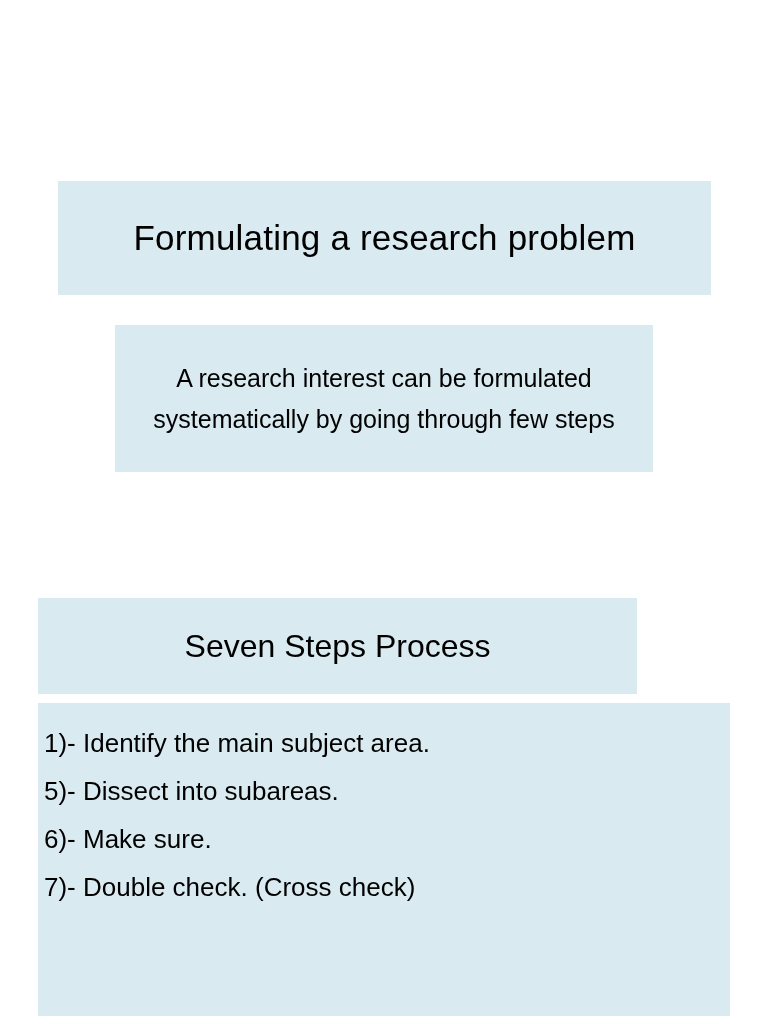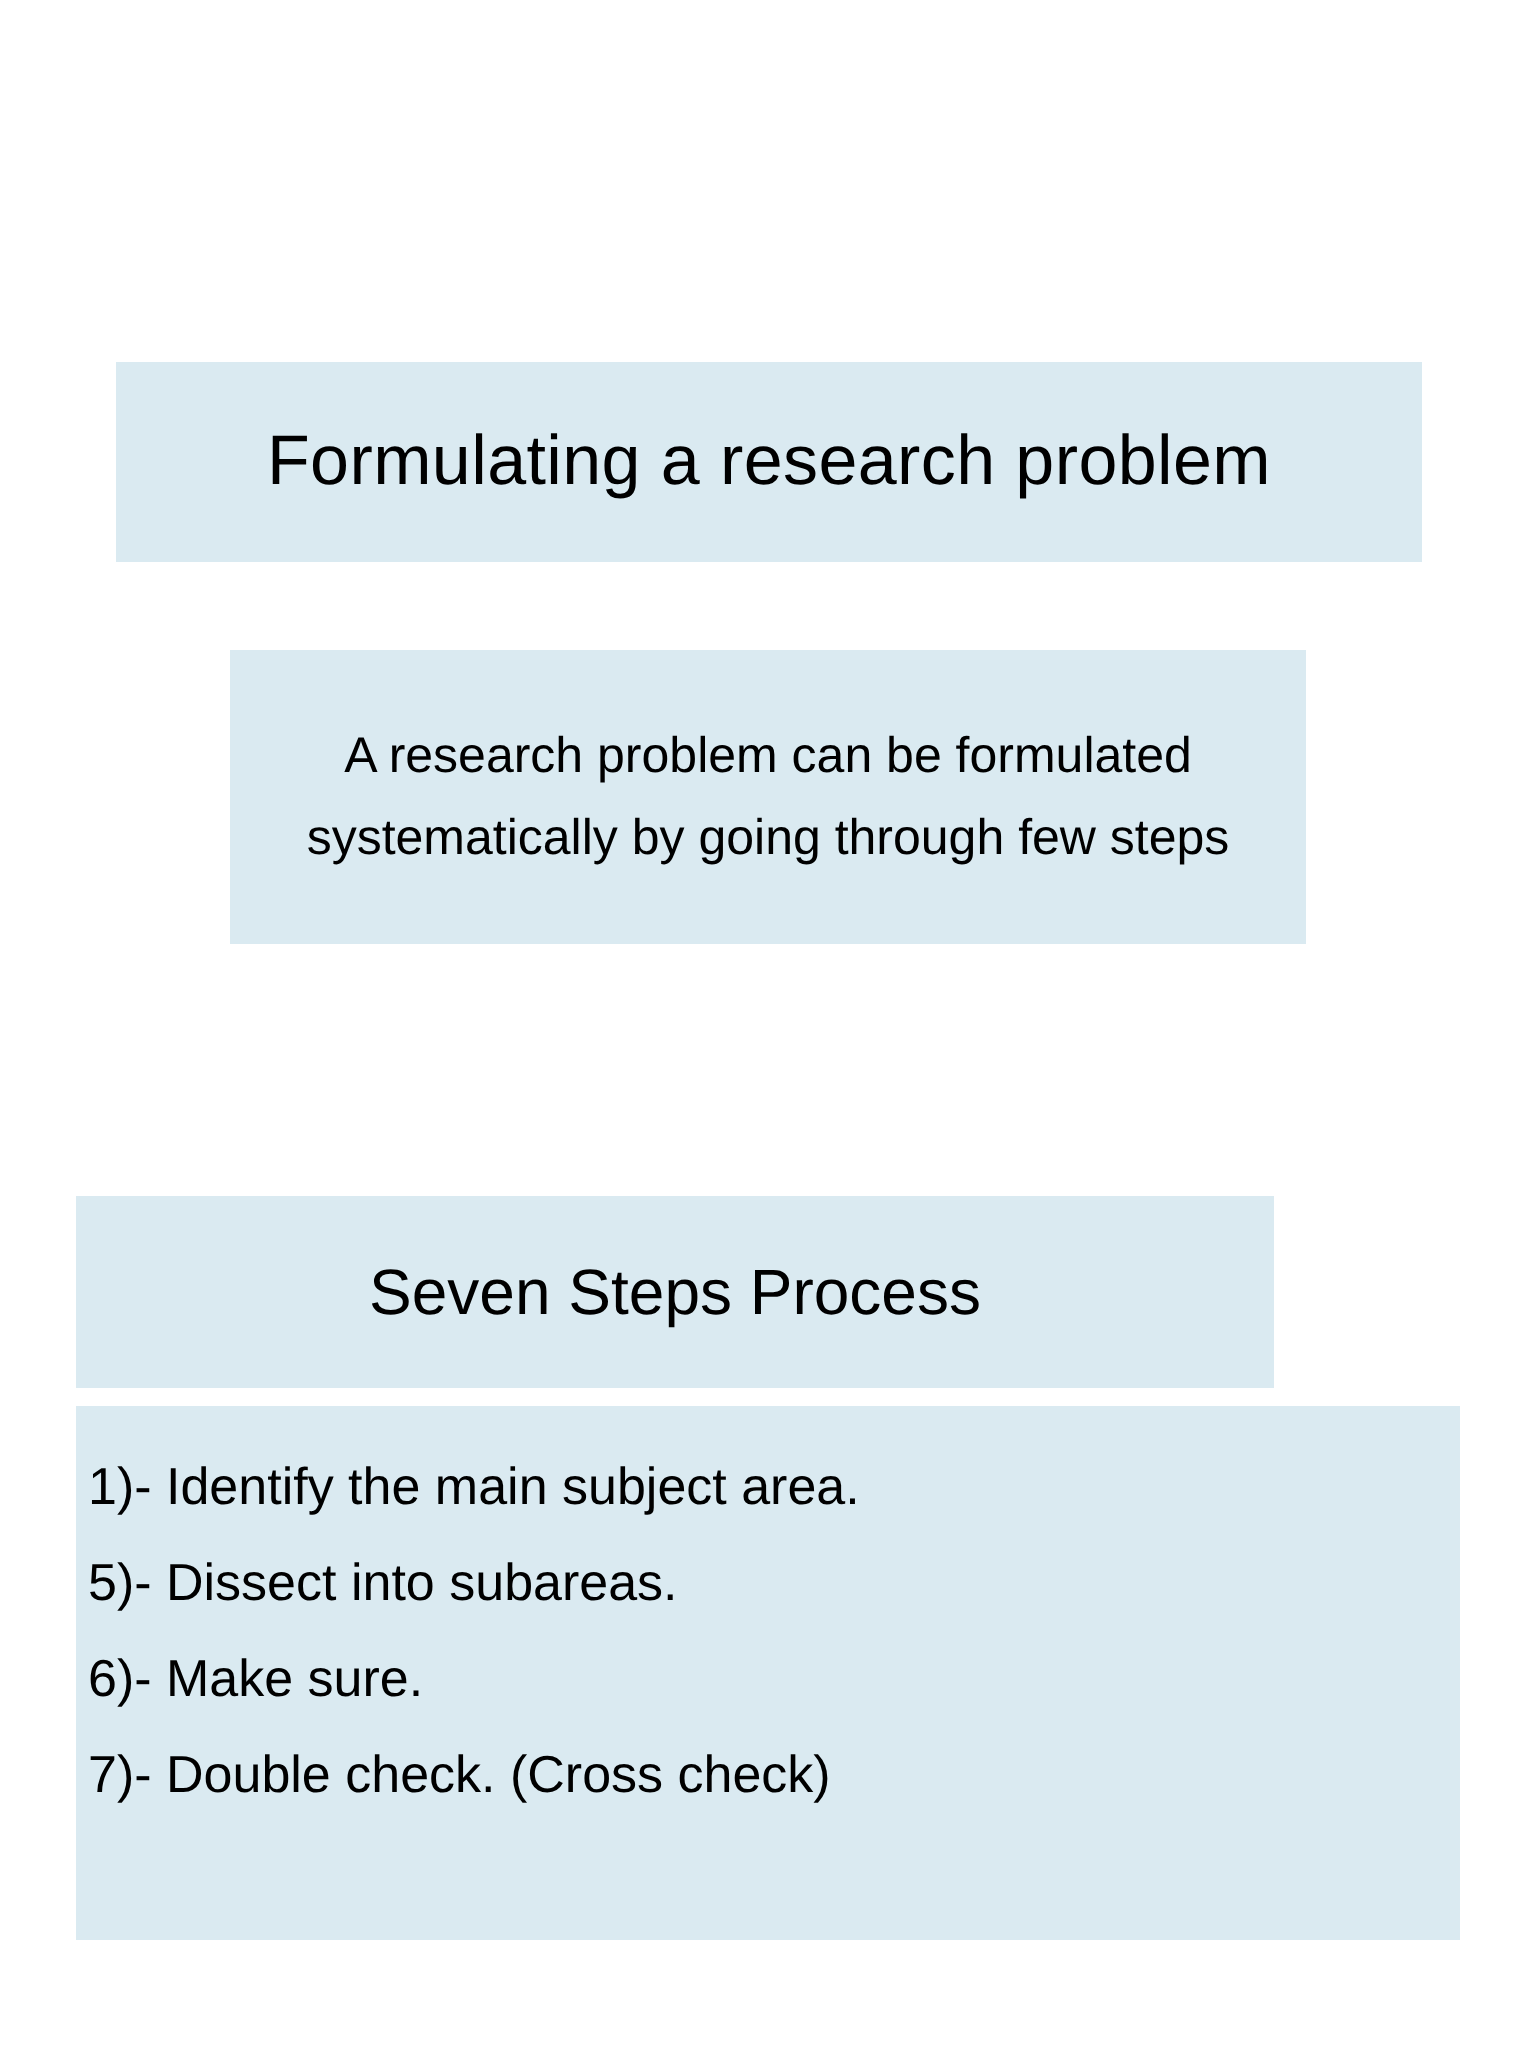--- a/index.html
+++ b/index.html
@@ -29,21 +29,21 @@
     position: absolute;
     background: #daeaf1;
     box-sizing: border-box;
   }
 
   
   .title-block {
     left: 58px;
     top: 181px;
     width: 653px;
-    height: 100px;
+    height: 114px;
     display: flex;
     align-items: center;
     justify-content: center;
   }
   .title-text {
     font-size: 35px;
     line-height: 1.2;
     font-weight: normal;
     color: #000000;
     text-align: center;
@@ -83,41 +83,41 @@
     line-height: 1.2;
     text-align: center;
     color: #000000;
   }
 
   
   .steps-block {
     left: 38px;
     top: 703px;
     width: 692px;
-    height: 267px;
+    height: 313px;
     padding: 16px 0 0 6px;
   }
   .step-item {
     font-size: 26px;
     line-height: 1.85;
     color: #000000;
     white-space: nowrap;
   }
 </style>
 </head>
 <body>
 
 <div class="slide">
 
   <div class="block title-block">
     <div class="title-text">Formulating a research problem</div>
   </div>
 
   <div class="block subtitle-block">
-    <div class="subtitle-text">A research problem can be formulated systematically by going through few steps</div>
+    <div class="subtitle-text">A research interest can be formulated systematically by going through few steps</div>
   </div>
 
   <div class="block heading-block">
     <div class="heading-text">Seven Steps Process</div>
   </div>
 
   <div class="block steps-block">
     <div class="step-item">1)- Identify the main subject area.</div>
     <div class="step-item">5)- Dissect into subareas.</div>
     <div class="step-item">6)- Make sure.</div>

